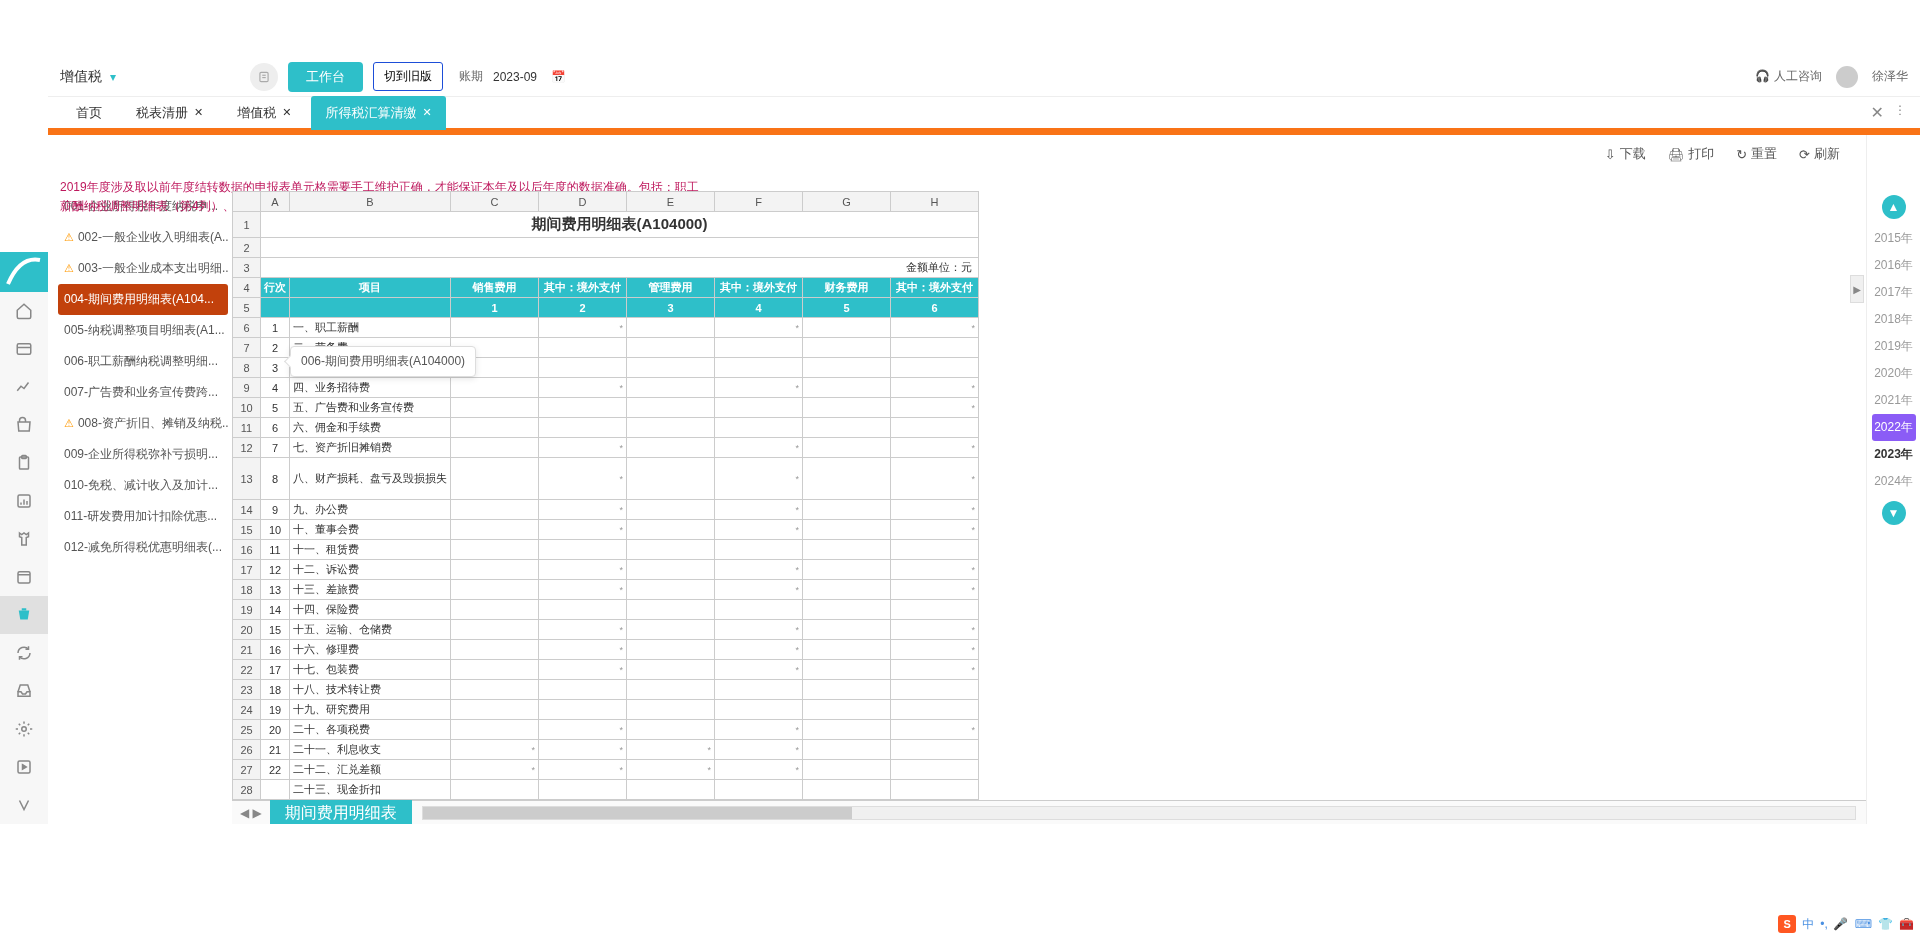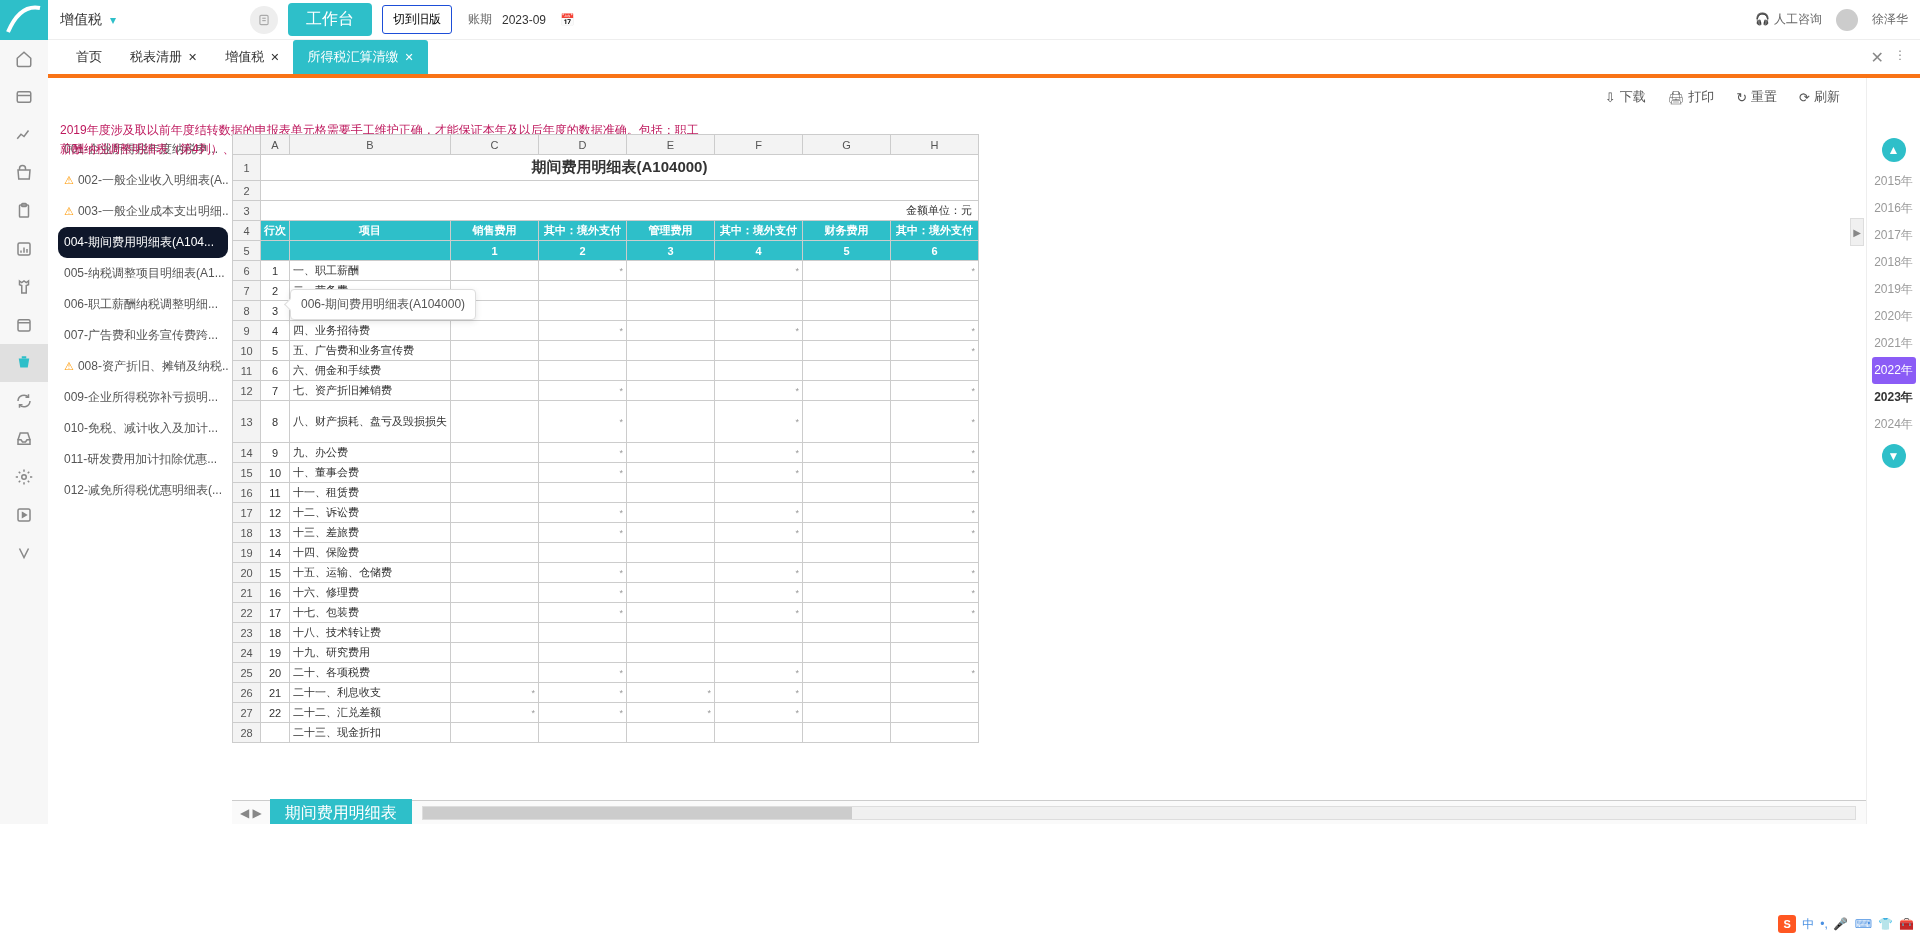--- a/index.html
+++ b/index.html
@@ -1,47 +1,47 @@
 <!DOCTYPE html>
 <html><head>
 <meta charset="utf-8">
 <style>
 * { margin: 0; padding: 0; box-sizing: border-box; }
 body { font-family: "Microsoft YaHei", Arial, sans-serif; font-size: 12px; color: #333; background: #fff; overflow: hidden; }
-.app { display: flex; height: 824px; width: 1920px; }
+.app { display: flex; height: 824px; width: 1920px; align-items: flex-end; }
 .sidebar-left { width: 48px; background: linear-gradient(180deg, #2EBFC9 0%, #2EBFC9 40px, #f7f7f7 40px); display: flex; flex-direction: column; align-items: center; padding-top: 0; }
 .sidebar-logo { width: 48px; height: 40px; display: flex; align-items: center; justify-content: center; color: #fff; }
 .sidebar-icon { width: 48px; height: 38px; display: flex; align-items: center; justify-content: center; color: #888; cursor: pointer; }
 .sidebar-icon.active { background: #e0e0e0; color: #2EBFC9; }
 .sidebar-icon svg { width: 18px; height: 18px; }
 .main { flex: 1; display: flex; flex-direction: column; }
 .topbar { height: 40px; background: #fff; display: flex; align-items: center; padding: 0 12px; border-bottom: 1px solid #eee; gap: 10px; }
 .dropdown-main { display: flex; align-items: center; gap: 8px; font-size: 14px; color: #333; width: 180px; }
 .chevron-down { color: #2EBFC9; font-size: 12px; }
 .btn-circle { width: 28px; height: 28px; border-radius: 50%; background: #eee; border: none; display: flex; align-items: center; justify-content: center; color: #aaa; }
-.btn-workspace { background: #2EBFC9; color: #fff; border: none; padding: 6px 18px; border-radius: 4px; font-size: 16px; }
+.btn-workspace { background: #2EBFC9; color: #fff; border: none; padding: 6px 18px; border-radius: 4px; font-size: 13px; }
 .btn-switch { background: #fff; border: 1px solid #1d4ed8; padding: 5px 10px; border-radius: 3px; font-size: 12px; }
 .period-label { color: #666; margin-left: 6px; }
 .period-value { color: #333; margin-left: 0; }
 .cal-icon { color: #2EBFC9; margin-left: 4px; }
 .topbar-right { margin-left: auto; display: flex; align-items: center; gap: 14px; color: #666; }
 .avatar { width: 22px; height: 22px; border-radius: 50%; background: #ccc; display: inline-block; }
-.tabs { height: 38px; display: flex; align-items: center; padding: 0 14px; border-bottom: 4px solid #f97316; }
+.tabs { height: 38px; display: flex; align-items: center; padding: 0 14px; gap: 6px; border-bottom: 7px solid #f97316; }
 .tab { padding: 8px 14px; font-size: 13px; color: #333; display: flex; align-items: center; gap: 6px; cursor: pointer; border-radius: 3px 3px 0 0; }
 .tab.active { background: #2EBFC9; color: #fff; }
 .tab-close { font-size: 11px; color: inherit; }
 .tabs-end { margin-left: auto; display: flex; gap: 10px; color: #888; }
 .content { flex: 1; display: flex; position: relative; }
 .warning-bar { position: absolute; top: 0; left: 12px; right: 80px; padding: 10px 0 8px 0; display: flex; justify-content: space-between; align-items: flex-start; }
 .warning-text { color: #be185d; font-size: 12px; line-height: 1.6; max-width: 650px; margin-top: 33px; }
 .action-bar { display: flex; gap: 22px; color: #555; font-size: 13px; }
 .action-btn { display: flex; align-items: center; gap: 4px; cursor: pointer; }
 .doc-list { width: 180px; padding-top: 56px; padding-left: 10px; overflow: hidden; }
 .doc-item { padding: 7px 6px; font-size: 12px; color: #555; white-space: nowrap; overflow: hidden; text-overflow: ellipsis; cursor: pointer; display: flex; align-items: center; gap: 4px; }
-.doc-item.active { background: #0f172a; color: #fff; border-radius: 9px; }
+.doc-item.active { background: #c2410c; color: #fff; border-radius: 3px; }
 .doc-warn { color: #ff9800; font-size: 11px; }
 .collapse-handle { position: absolute; left: 232px; top: 440px; width: 12px; height: 40px; background: #f0f0f0; border: 1px solid #ddd; border-radius: 0 4px 4px 0; display: flex; align-items: center; justify-content: center; color: #888; font-size: 10px; cursor: pointer; }
 .tooltip-box { position: absolute; left: 242px; top: 211px; background: #fff; border: 1px solid #ddd; border-radius: 4px; padding: 6px 10px; font-size: 12px; color: #555; box-shadow: 0 2px 6px rgba(0,0,0,0.1); z-index: 50; }
 .tooltip-box::before { content: ""; position: absolute; left: -5px; top: 10px; width: 8px; height: 8px; background: #fff; border-left: 1px solid #ddd; border-bottom: 1px solid #ddd; transform: rotate(45deg); }
 .sheet-area { flex: 1; padding-top: 56px; padding-left: 4px; display: flex; flex-direction: column; overflow: hidden; }
 .sheet-wrap { flex: 1; overflow: auto; position: relative; }
 table.sheet { border-collapse: collapse; table-layout: fixed; }
 .sheet th, .sheet td { border: 1px solid #ccc; height: 20px; font-size: 11px; text-align: center; background: #fff; padding: 1px 3px; white-space: nowrap; overflow: hidden; }
 .sheet thead th { background: #f3f3f3; color: #555; font-weight: normal; }
 .row-hdr { background: #f3f3f3 !important; color: #555; width: 28px; }

